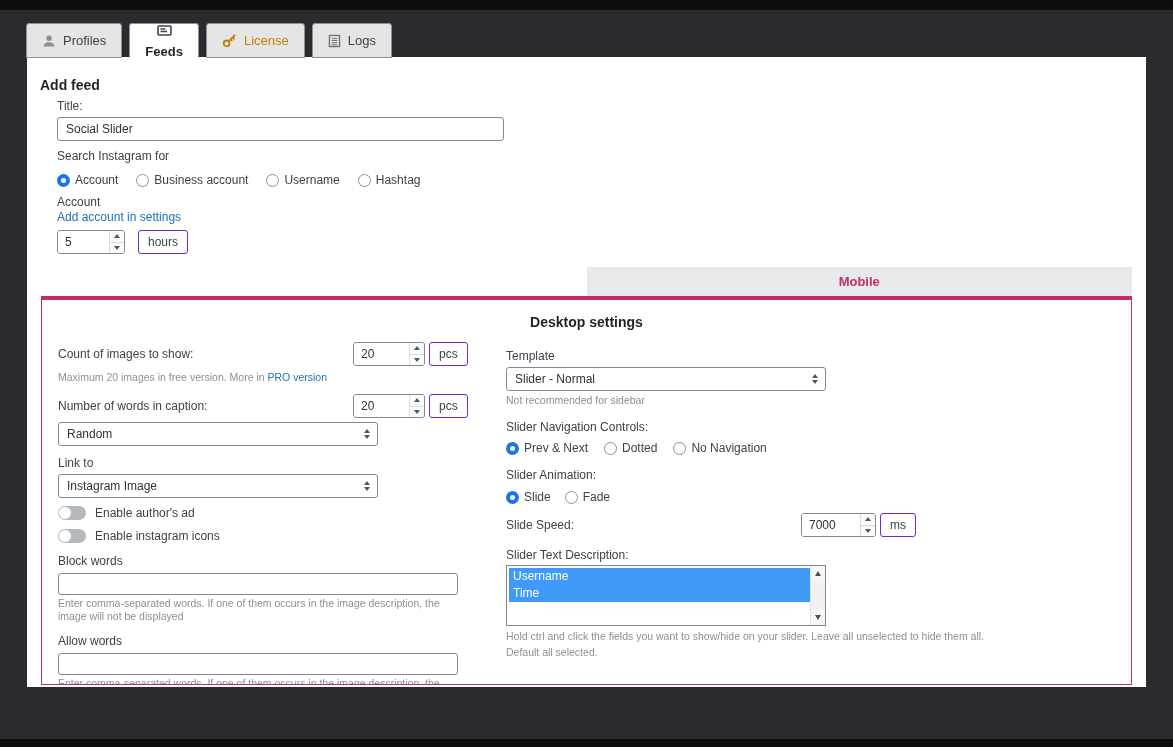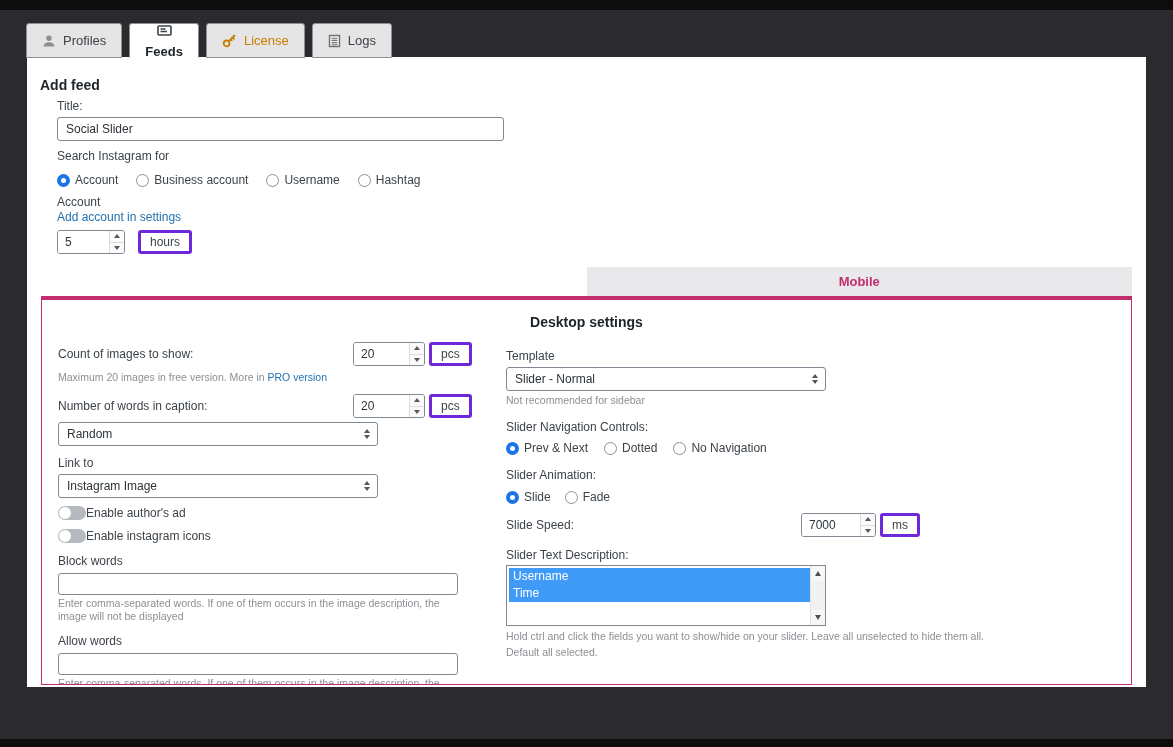--- a/index.html
+++ b/index.html
@@ -48,35 +48,35 @@
     display:flex; height:24px; border:1px solid #7e8993; border-radius:3px;
     background:#fff; overflow:hidden; flex:none;
   }
   .numbox input { border:0; outline:0; padding:0 0 0 7px; font:12px "Liberation Sans",sans-serif; color:#2c3338; flex:1; min-width:0; }
   .spinner { width:15px; border-left:1px solid #dcdcde; display:flex; flex-direction:column; background:#fbfbfb; cursor:pointer; }
   .spin-up,.spin-down { flex:1; display:flex; align-items:center; justify-content:center; }
   .spin-up { border-bottom:1px solid #dcdcde; }
   .spin-up::after   { content:""; border-left:3px solid transparent; border-right:3px solid transparent; border-bottom:4px solid #50575e; }
   .spin-down::after { content:""; border-left:3px solid transparent; border-right:3px solid transparent; border-top:4px solid #50575e; }
   .addon {
-    height:24px; border:3px solid #6d28d9; border-radius:3px; background:#fff;
+    height:24px; border:1px solid #6d28d9; border-radius:3px; background:#fff;
     display:flex; align-items:center; padding:0 9px; margin-left:4px; color:#3c434a; flex:none;
   }
   .addon.wide-gap { margin-left:13px; }
 
   .select {
     width:320px; height:24px; border:1px solid #7e8993; border-radius:3px; background:#fff;
     display:flex; align-items:center; padding:0 7px 0 8px; cursor:pointer; color:#2c3338;
   }
   .sel-arrows { margin-left:auto; display:flex; flex-direction:column; gap:2px; }
   .sel-arrows i { display:block; width:0; height:0; }
   .arr-up   { border-left:3.5px solid transparent; border-right:3.5px solid transparent; border-bottom:4px solid #50575e; }
   .arr-down { border-left:3.5px solid transparent; border-right:3.5px solid transparent; border-top:4px solid #50575e; }
 
-  .toggle-row { display:flex; align-items:center; }
+  .toggle-row { display:flex; align-items:center; gap:9px; }
   .toggle { width:28px; height:14px; border-radius:8px; background:#b5bac1; position:relative; cursor:pointer; flex:none; }
   .toggle::after { content:""; position:absolute; left:1px; top:1px; width:12px; height:12px; border-radius:50%; background:#fff; }
 
   .help { color:#8c8f94; font-size:10.5px; line-height:13px; }
   .w400 { width:408px; }
   .nowrap { white-space:nowrap; }
 
   
   .device { margin:13px 14px 2px 14px; flex:1; display:flex; flex-direction:column; min-height:0; }
   .device-tabs { display:flex; height:29px; flex:none; }

